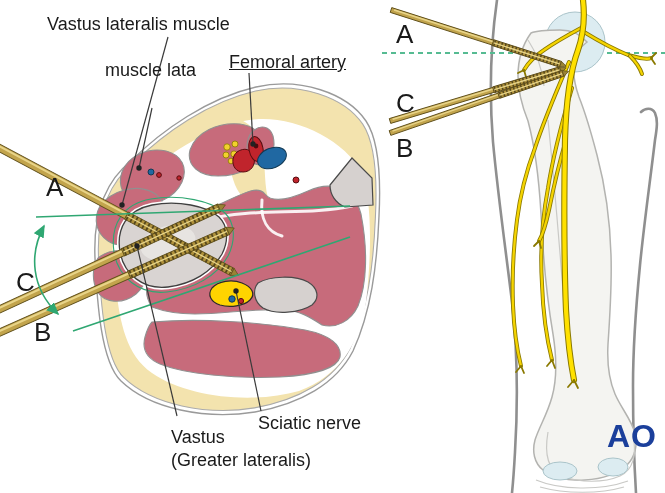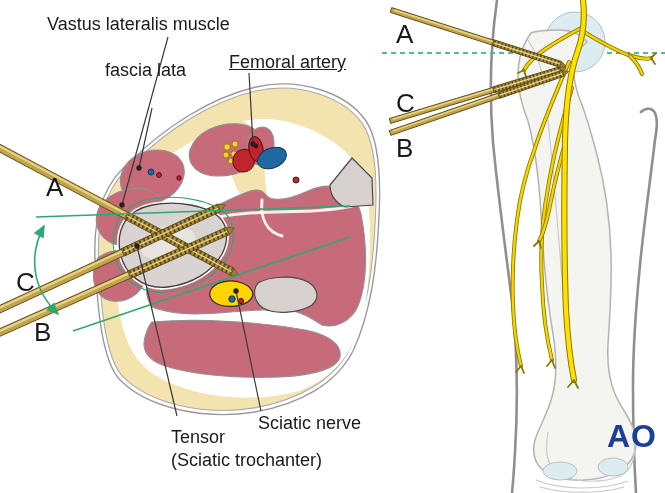--- a/index.html
+++ b/index.html
@@ -257,29 +257,29 @@
       <ellipse class="cartilage" cx="560" cy="471" rx="17" ry="9"></ellipse>
       <ellipse class="cartilage" cx="613" cy="467" rx="15" ry="9"></ellipse>
       <path class="bone-shade" d="M536,480 C560,490 600,491 628,481"></path>
       <path class="bone-shade" d="M540,487 C565,494 600,494 624,487"></path>
     </g>
   </g>
 </svg>
 
   <div class="lbl" style="left:47px;top:13px;text-align:center;">Vastus lateralis muscle</div>
   <div class="lbl" style="left:105px;top:59px;">
-    <div>fascia lata</div>
+    <div>muscle lata</div>
   </div>
   <div class="lbl" style="left:229px;top:51px;text-decoration:underline;">Femoral artery</div>
   <div class="lbl big" style="left:46px;top:174px;">A</div>
   <div class="lbl big" style="left:16px;top:269px;">C</div>
   <div class="lbl big" style="left:34px;top:319px;">B</div>
   <div class="lbl" style="left:171px;top:426px;">
-    <div>Tensor</div>
-    <div>(Sciatic trochanter)</div>
+    <div>Vastus</div>
+    <div>(Greater lateralis)</div>
   </div>
   <div class="lbl" style="left:258px;top:412px;">Sciatic nerve</div>
 
   <div class="lbl big" style="left:396px;top:21px;">A</div>
   <div class="lbl big" style="left:396px;top:90px;">C</div>
   <div class="lbl big" style="left:396px;top:135px;">B</div>
   <div class="lbl logo" style="left:563px;top:425px;">AO</div>
 </div>
 
 </body></html>

